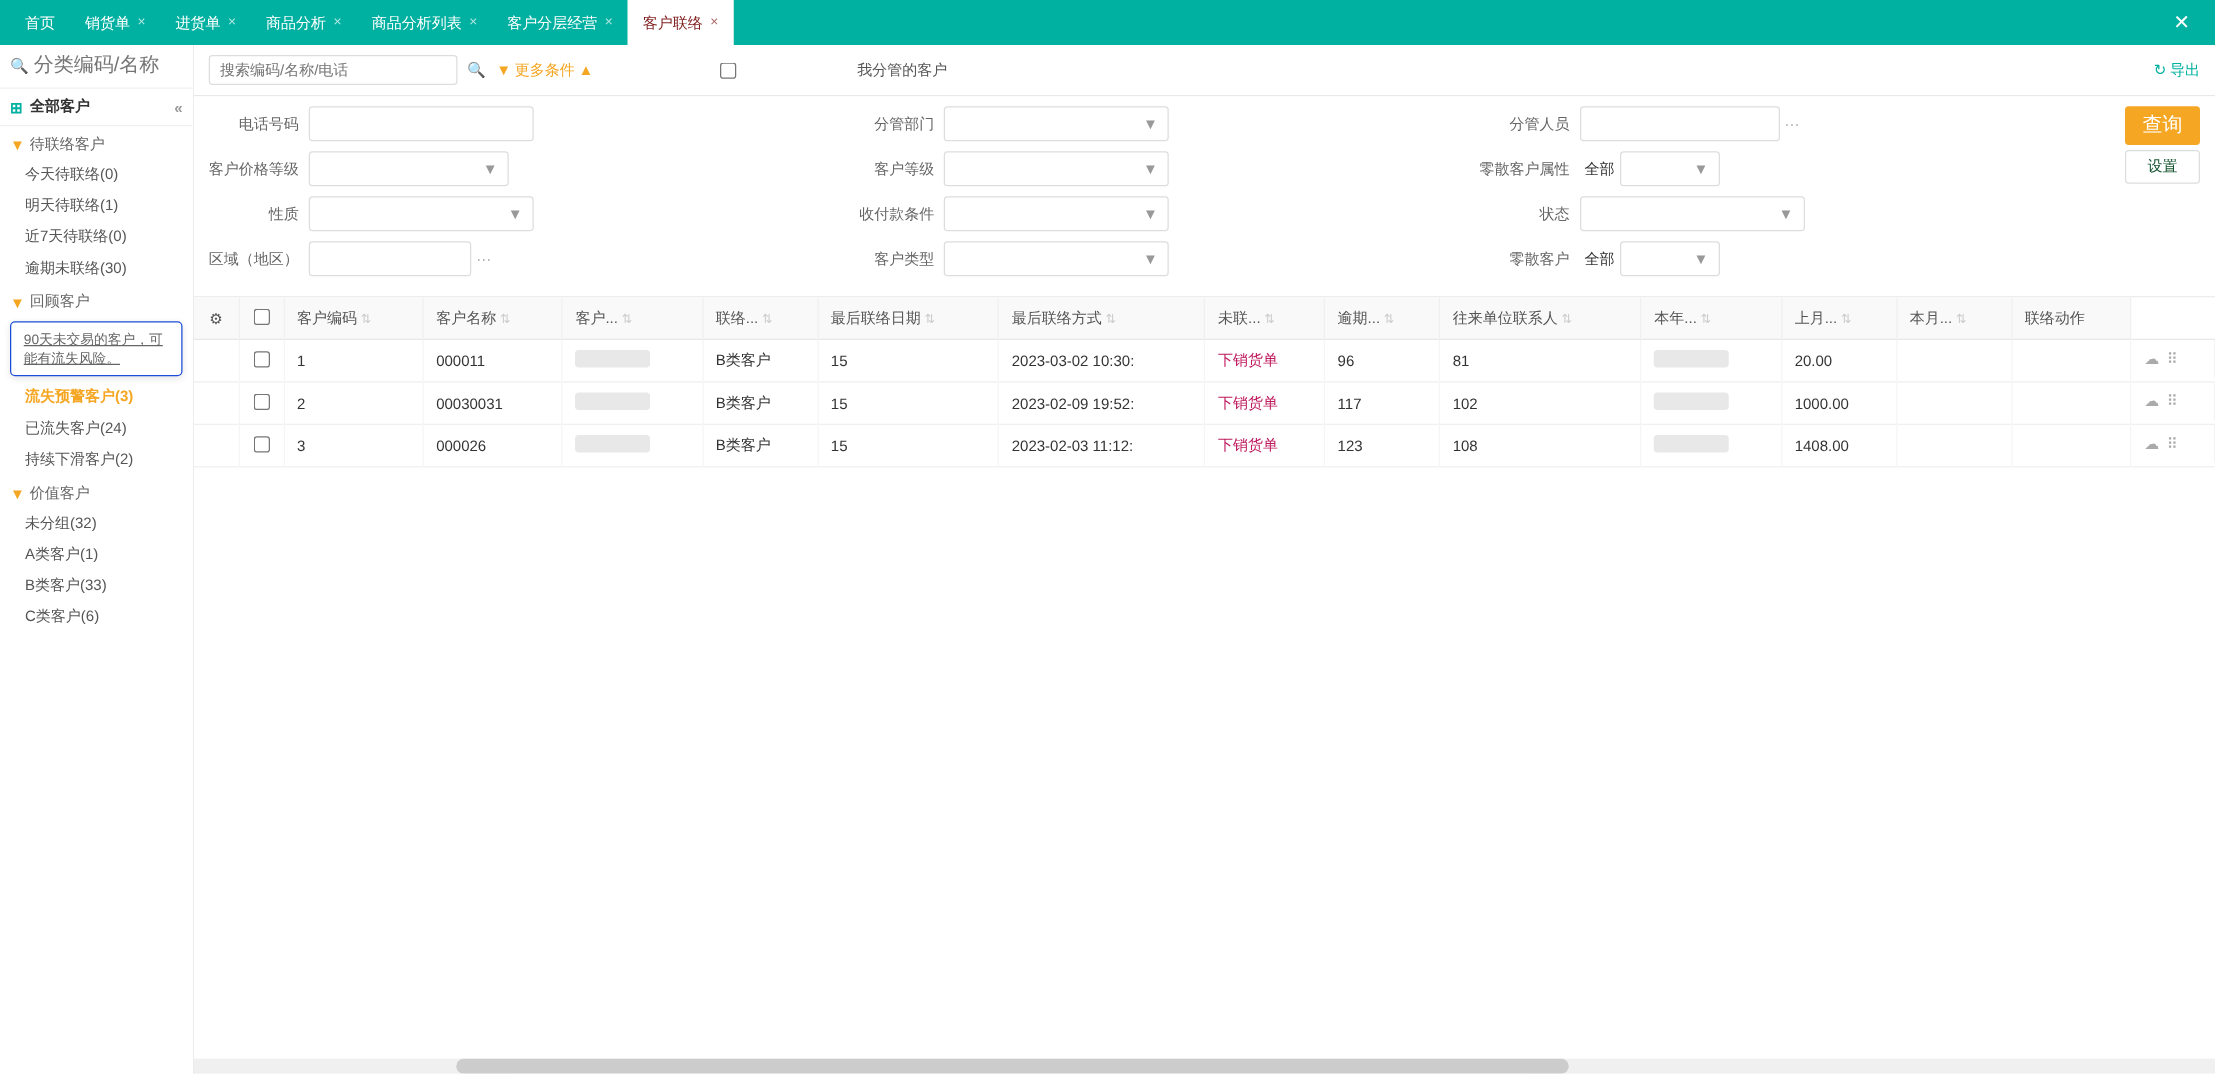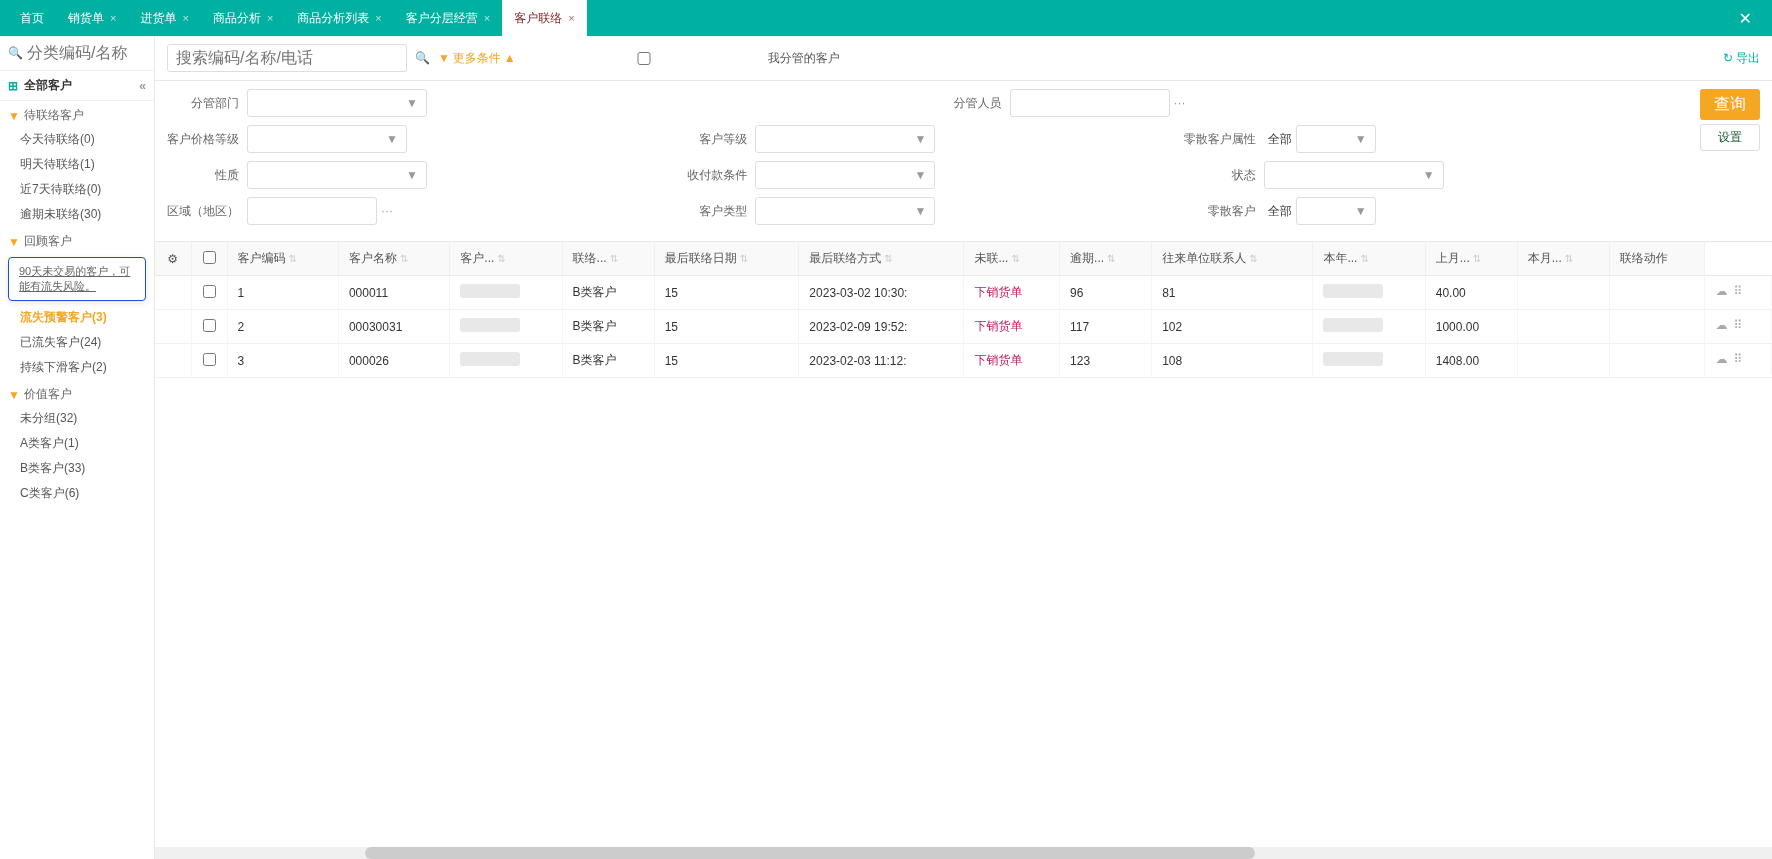--- a/index.html
+++ b/index.html
@@ -115,23 +115,23 @@
       padding: 8px 12px;
       border-bottom: 1px solid #e8e8e8;
       display: flex;
       align-items: center;
       gap: 8px;
     }
     .filter-bar input {
       border: 1px solid #ddd;
       border-radius: 3px;
       padding: 4px 8px;
-      width: 240px;
+      width: 199px;
       outline: none;
-      font-size: 16px;
+      font-size: 12px;
     }
     .filter-search-icon { color: #f5a623; cursor: pointer; }
     .more-conditions {
       color: #f5a623;
       cursor: pointer;
       display: flex;
       align-items: center;
       gap: 3px;
     }
     .my-customers {
@@ -401,20 +401,24 @@
         <span>↻</span>
         <span>导出</span>
       </div>
     </div>
 
     <div class="adv-filter">
       <div style="display:flex; gap:0; align-items:flex-start;">
         <div style="flex:1;">
 
           <div class="adv-filter-row">
+            <div class="adv-filter-cell">
+              <span class="adv-filter-label">电话号码</span>
+              <input class="adv-filter-input" type="text" style="max-width: 180px;">
+            </div>
             <div class="adv-filter-cell">
               <span class="adv-filter-label">分管部门</span>
               <div class="adv-filter-select" style="max-width:180px;">
                 <span></span>
                   <span class="arrow">▼</span>
               </div>
             </div>
             <div class="adv-filter-cell">
               <span class="adv-filter-label">分管人员</span>
               <div class="adv-filter-select" style="max-width:160px;">
@@ -532,21 +536,21 @@
       <td>1</td>
       <td>000011</td>
       <td><span class="blurred"></span></td>
       <td>B类客户</td>
       <td>15</td>
       <td>2023-03-02 10:30:</td>
       <td><a class="link-text">下销货单</a></td>
       <td>96</td>
       <td>81</td>
       <td><span class="blurred"></span></td>
-      <td>40.00</td>
+      <td>20.00</td>
       <td></td>
       <td></td>
       <td style="display:flex;gap:6px;align-items:center;">
         <span style="color:#aaa;cursor:pointer;">☁</span>
         <span style="color:#aaa;cursor:pointer;">⠿</span>
       </td>
     </tr>
             <tr>
       <td></td>
       <td class="checkbox-cell"><input type="checkbox" style=""></td>

